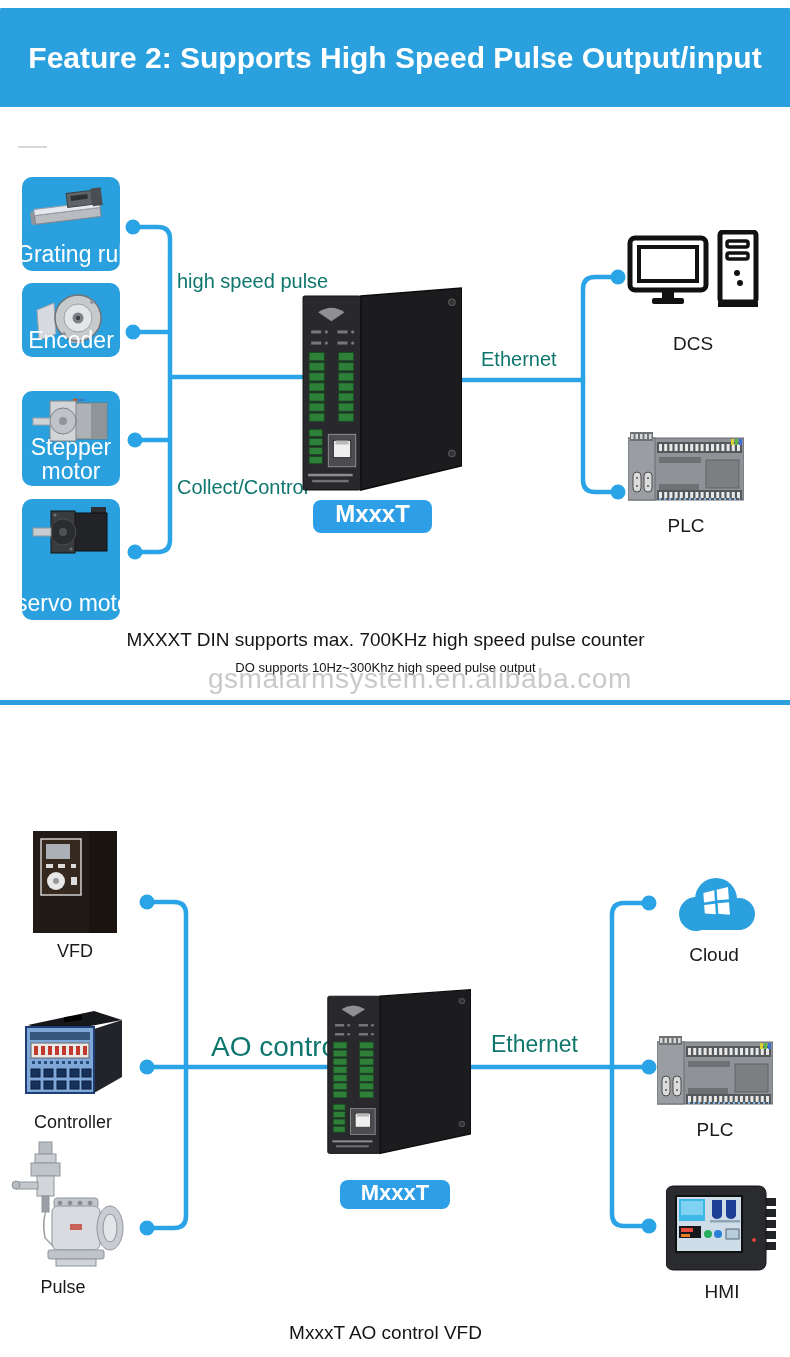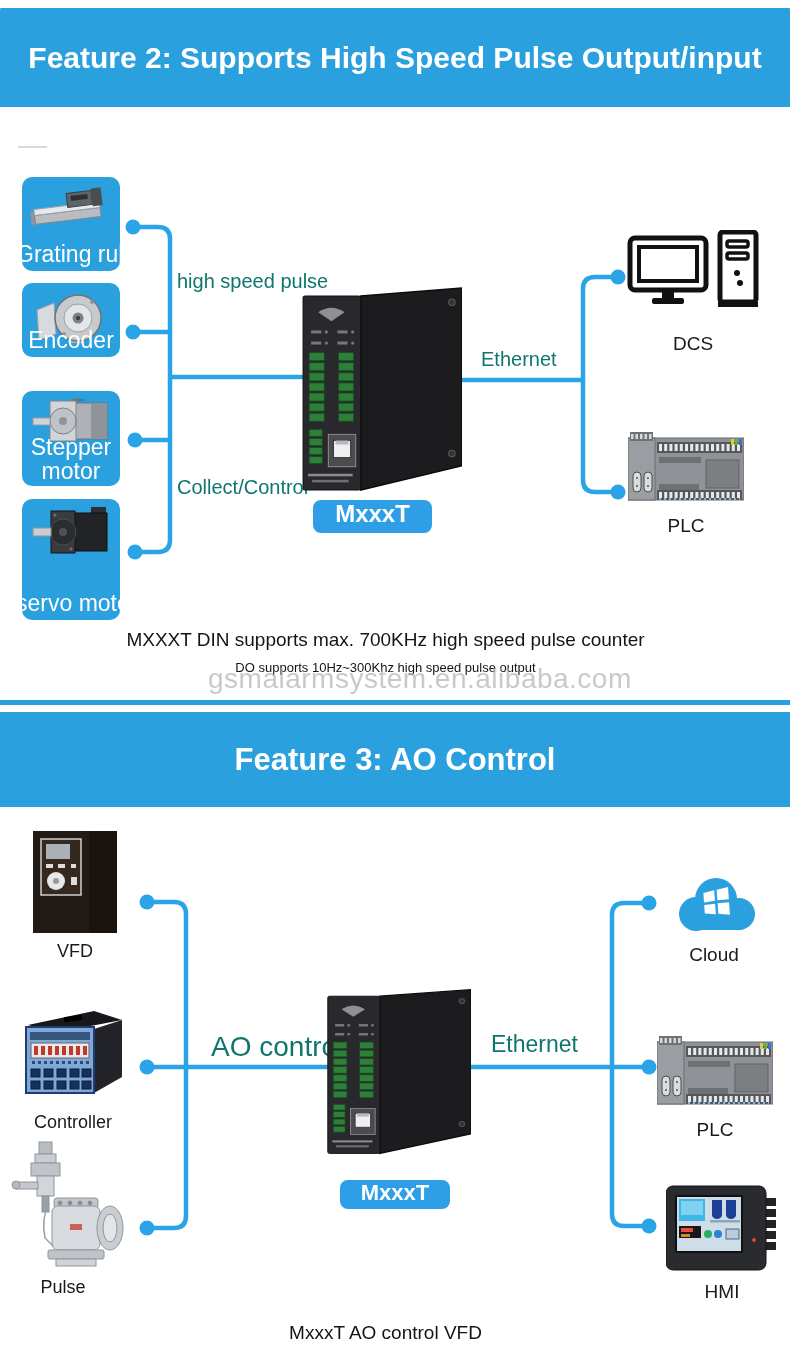--- a/index.html
+++ b/index.html
@@ -227,23 +227,20 @@
       <line x1="31" y1="67" x2="112" y2="67" stroke="#7fb3e8" stroke-width="2" stroke-dasharray="2 3"></line>
     </svg>
   </div>
   <div class="abs icon-label" style="left:628px;top:515px;width:116px;font-size:19px;">PLC</div>
 
   <div class="abs caption" style="top:629px;font-size:19px;">MXXXT DIN supports max. 700KHz high speed pulse counter</div>
   <div class="abs caption" style="top:660px;font-size:13px;">DO supports 10Hz~300Khz high speed pulse output</div>
   <div class="abs watermark" style="left:208px;top:663px;">gsmalarmsystem.en.alibaba.com</div>
 
   <div class="abs thin-rule" style="top:700px;height:5px;"></div>
-  <div class="abs banner" style="top:712px;height:95px;font-size:31px;">
-    <span>Feature 3: AO Control</span>
-  </div>
 
   <div class="abs" style="left:33px;top:831px;">
     <svg width="84" height="102" viewBox="0 0 84 102">
       <rect x="0" y="0" width="84" height="102" fill="#221a16"></rect>
       <rect x="56" y="0" width="28" height="102" fill="#1a1310"></rect>
       <rect x="8" y="8" width="40" height="56" fill="#35281f" stroke="#cfcfcf" stroke-width="1.5"></rect>
       <rect x="13" y="13" width="24" height="15" fill="#aab0b6"></rect>
       <rect x="13" y="33" width="7" height="4" fill="#ddd"></rect>
         <rect x="25" y="33" width="7" height="4" fill="#ddd"></rect>
         <rect x="38" y="33" width="5" height="4" fill="#ddd"></rect>

